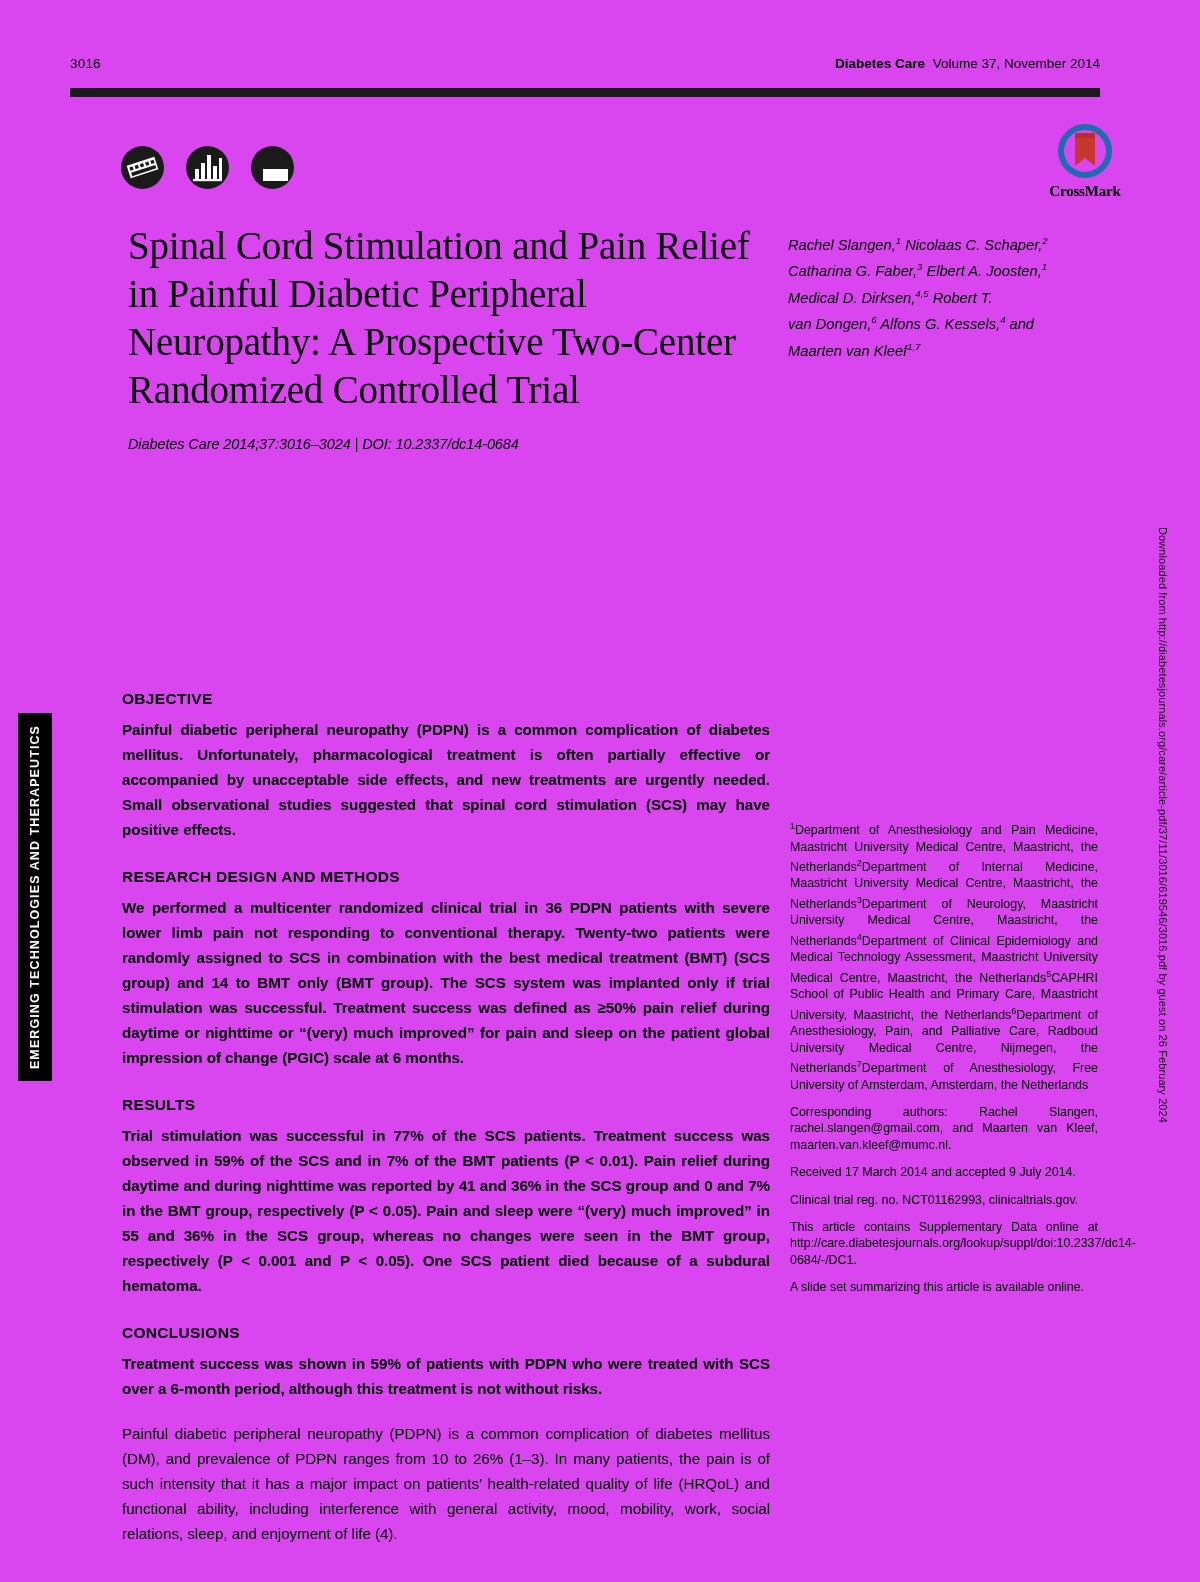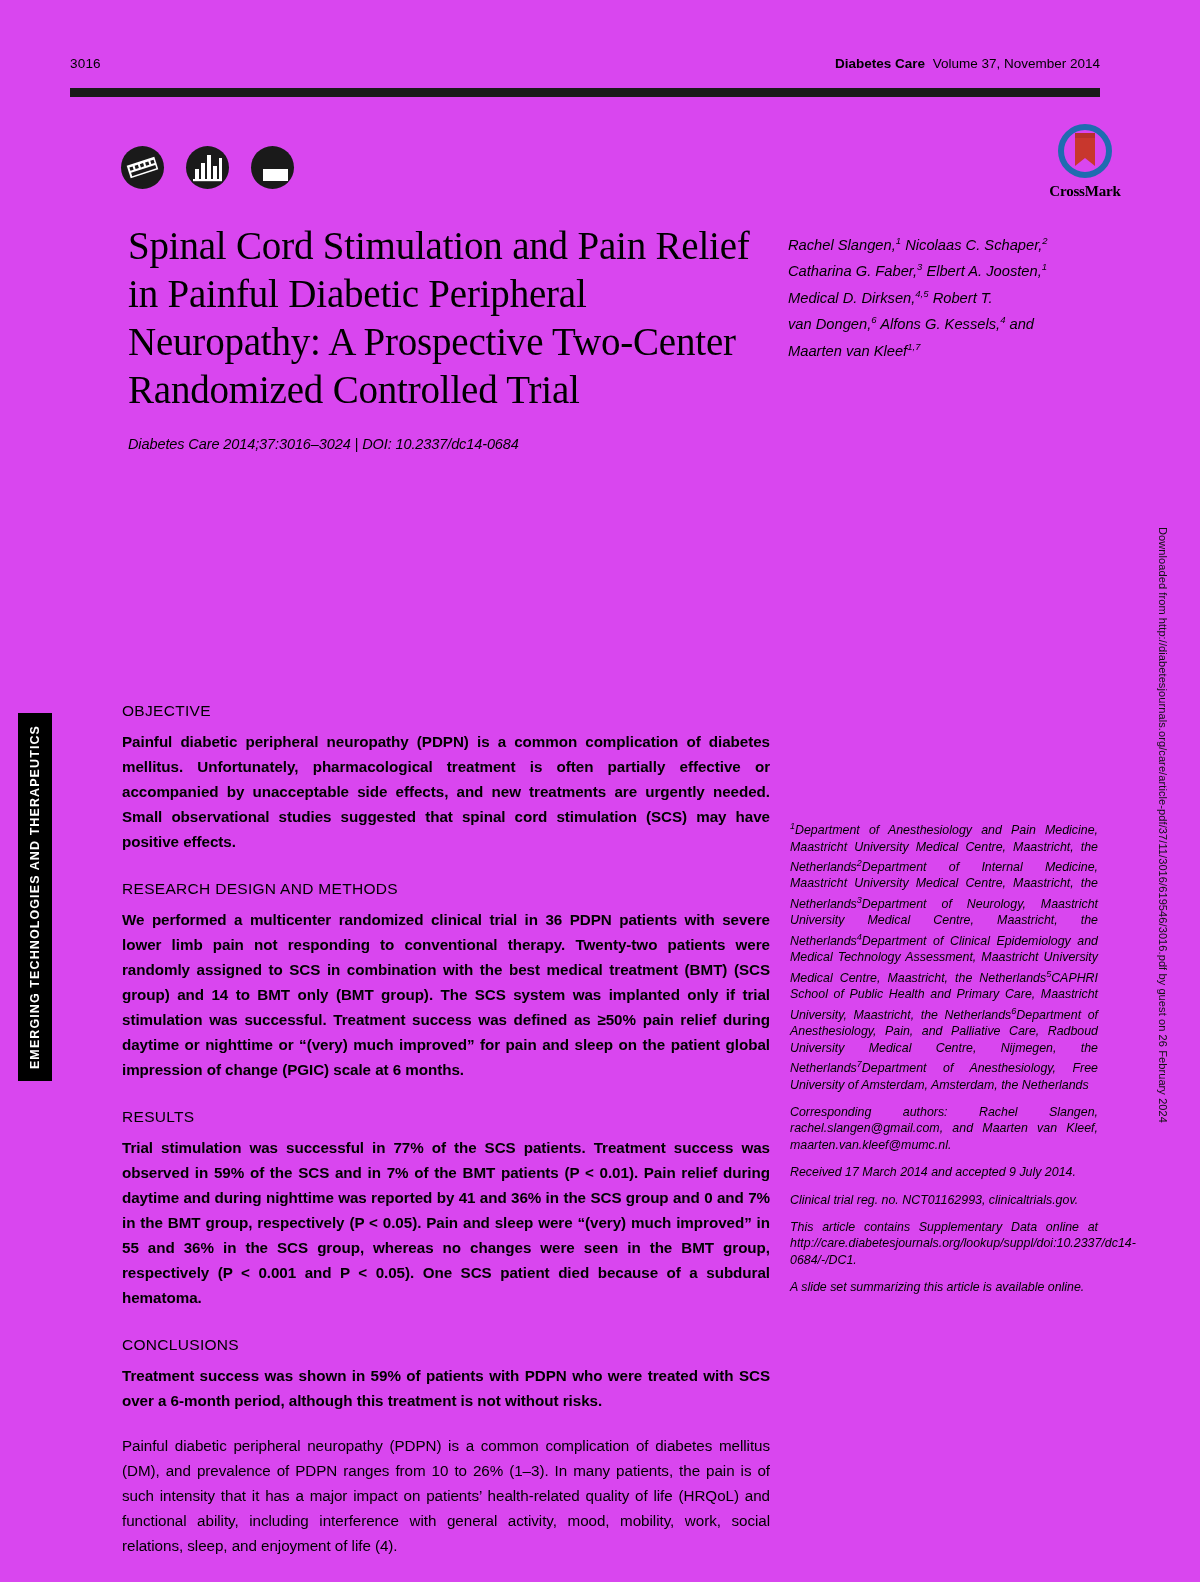--- a/index.html
+++ b/index.html
@@ -165,23 +165,23 @@
 
   
   .abstract-col {
     position: absolute;
     left: 122px;
     top: 690px;
     width: 648px;
   }
   .ab-head {
     font-size: 15.5px;
-    font-weight: normal;
+    font-weight: bold;
     letter-spacing: 0.3px;
-    margin: 12px 0 9px 0;
+    margin: 0 0 9px 0;
   }
   .ab-body {
     font-size: 15.2px;
     font-weight: bold;
     line-height: 25px;
     text-align: justify;
     margin: 0 0 26px 0;
     letter-spacing: -0.05px;
   }
   .ab-body.last { margin-bottom: 20px; }
@@ -193,21 +193,20 @@
     margin: 0;
     letter-spacing: -0.05px;
   }
 
   
   .notes-col {
     position: absolute;
     left: 790px;
     top: 818px;
     width: 308px;
-    font-style: italic;
     font-size: 12.4px;
     line-height: 16.4px;
   }
   .affil {
     text-align: justify;
     margin: 0;
   }
   .affil sup { font-size: 9px; }
   .note-para {
     text-align: justify;

